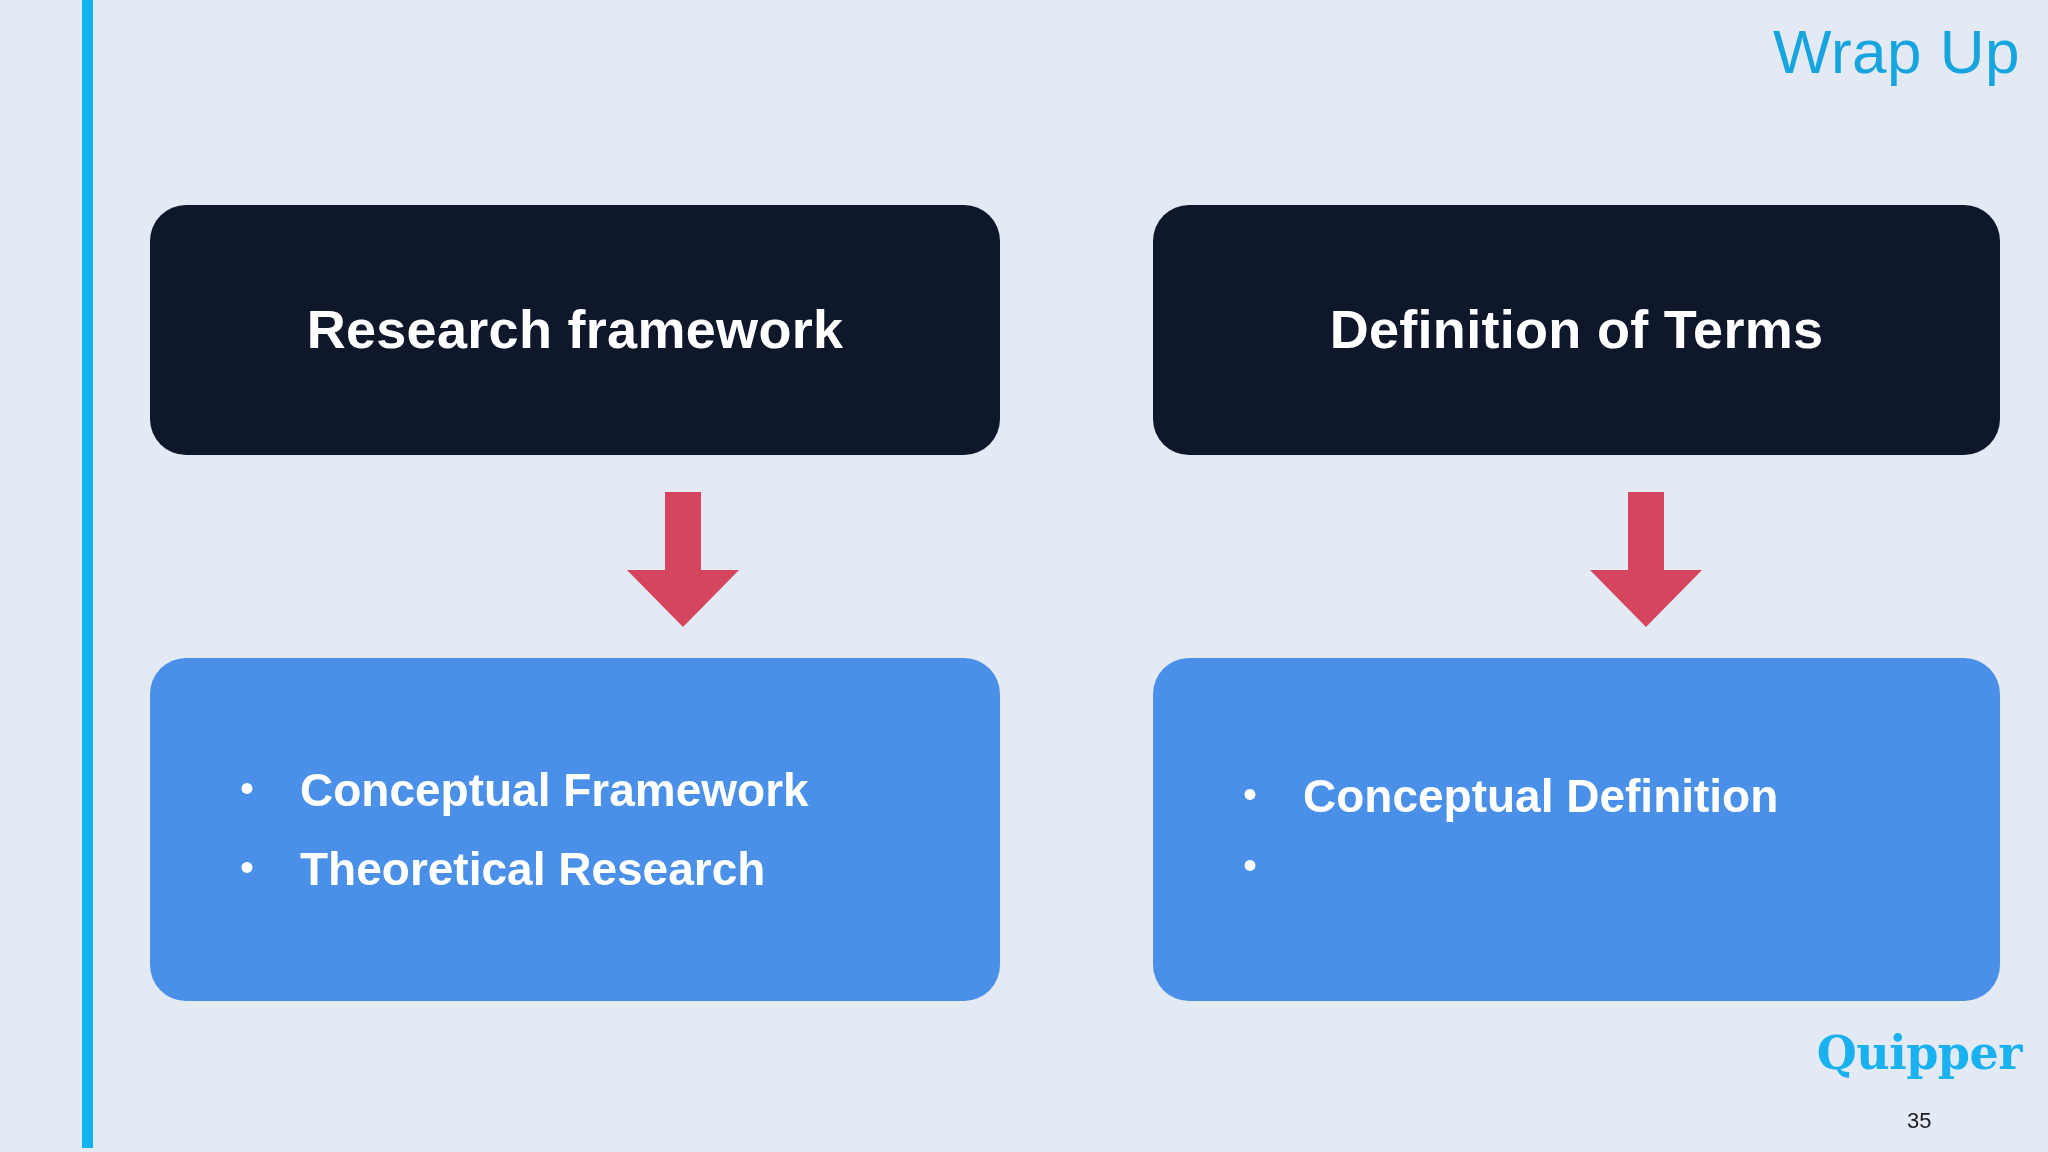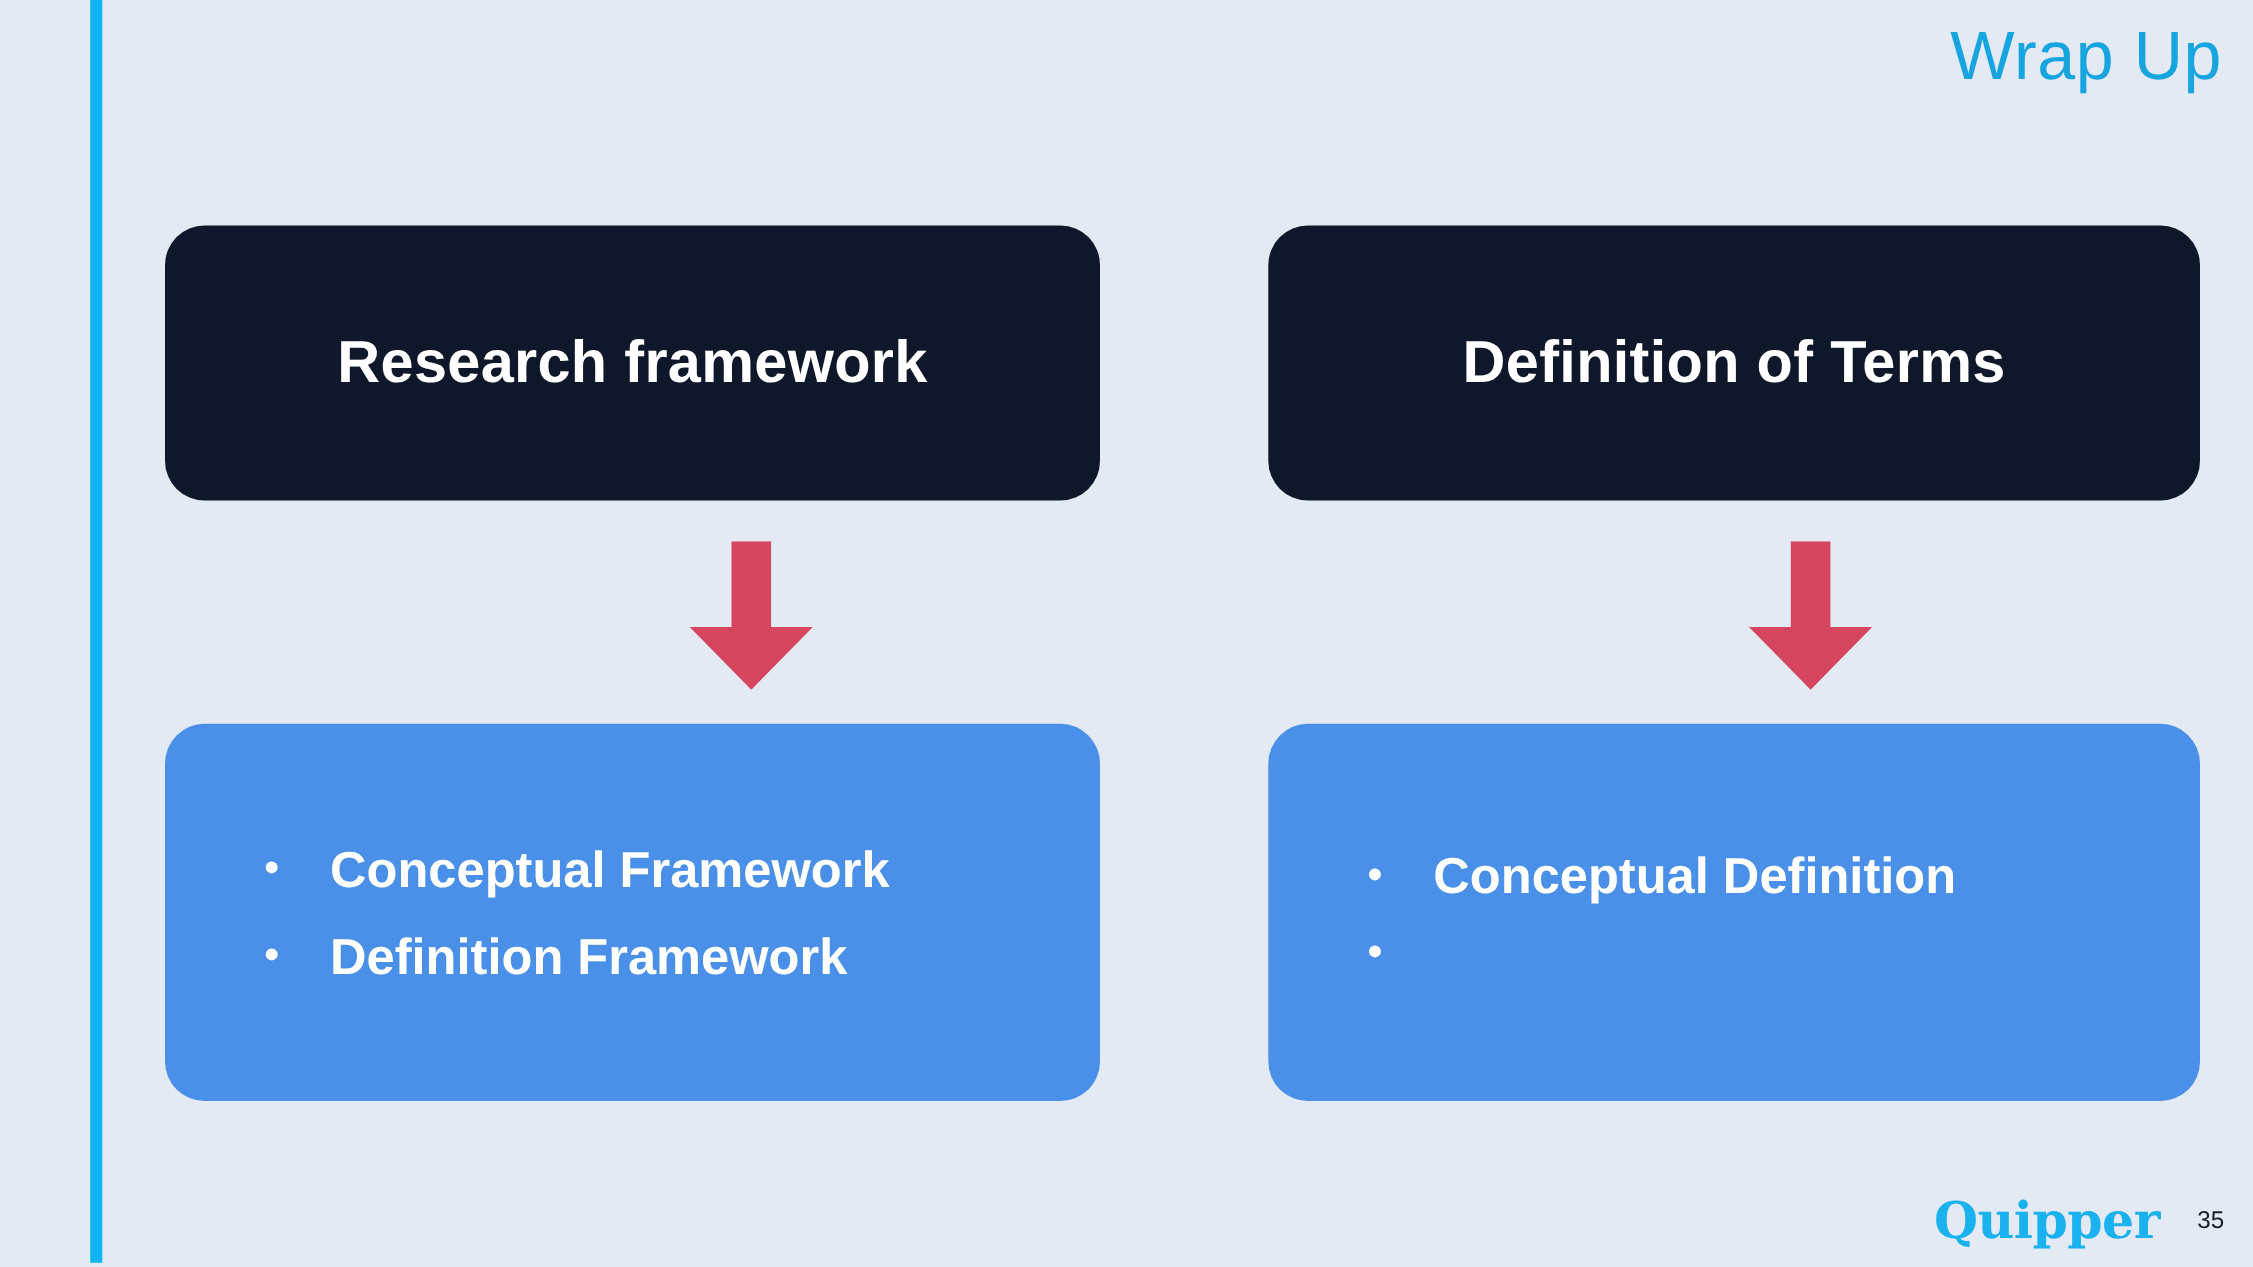--- a/index.html
+++ b/index.html
@@ -128,20 +128,21 @@
   .column.right .body-card { padding-left: 90px; }
 
   
   .footer {
     position: absolute;
     right: 26px;
     bottom: 20px;
     display: flex;
     align-items: center;
     gap: 34px;
+    flex-direction: column;
   }
   .brand-logo {
     font-family: "DejaVu Serif", serif;
     font-size: 46px;
     font-weight: bold;
     color: #19b2ef;
     letter-spacing: -0.5px;
     line-height: 1;
   }
   .page-number {
@@ -171,21 +172,21 @@
       </svg>
     </div>
 
     <div class="body-card">
       <div class="bullet-row">
         <span class="bullet-dot">•</span>
         <span class="bullet-text">Conceptual Framework</span>
       </div>
       <div class="bullet-row">
         <span class="bullet-dot">•</span>
-        <span class="bullet-text">Definition Framework</span>
+        <span class="bullet-text">Theoretical Research</span>
       </div>
     </div>
 
   </div>
 
   <div class="column right">
 
     <div class="header-card">
       <div class="header-card-label">Definition of Terms</div>
     </div>

